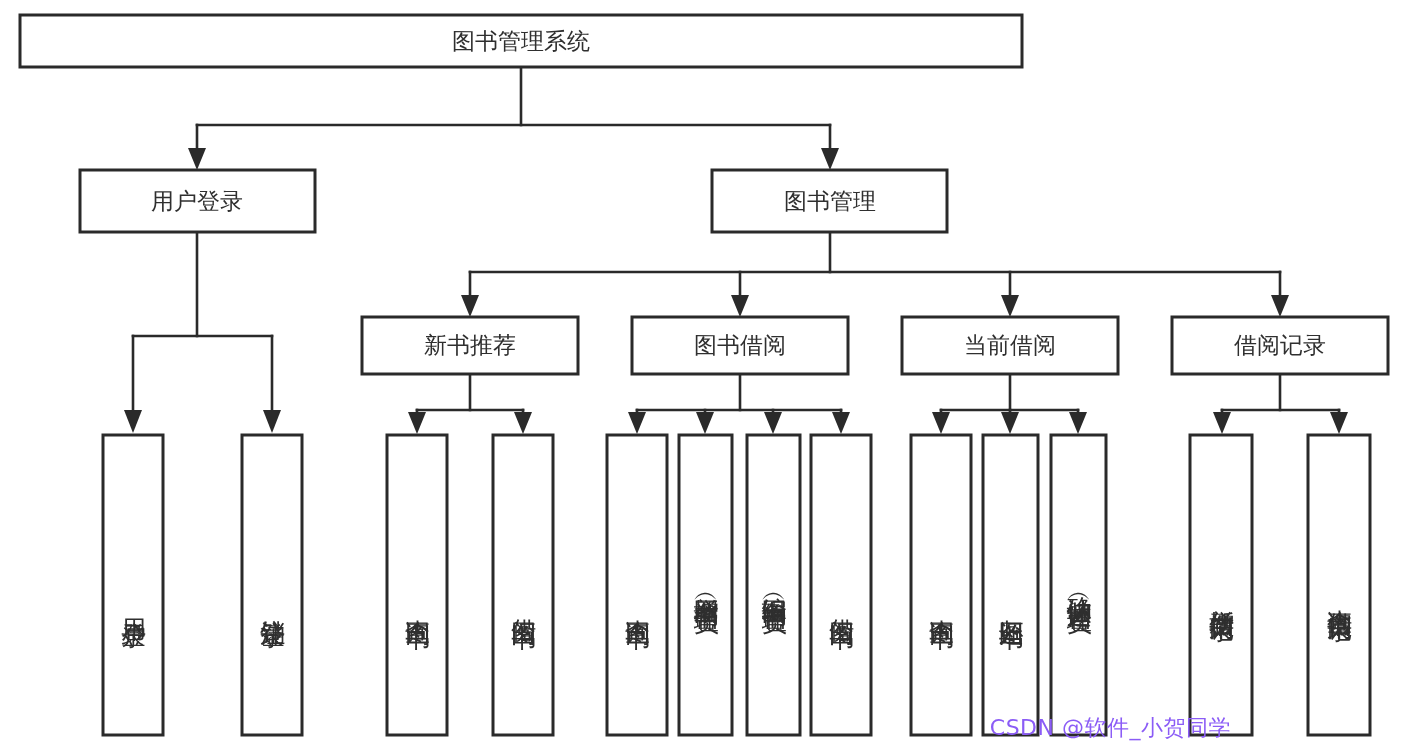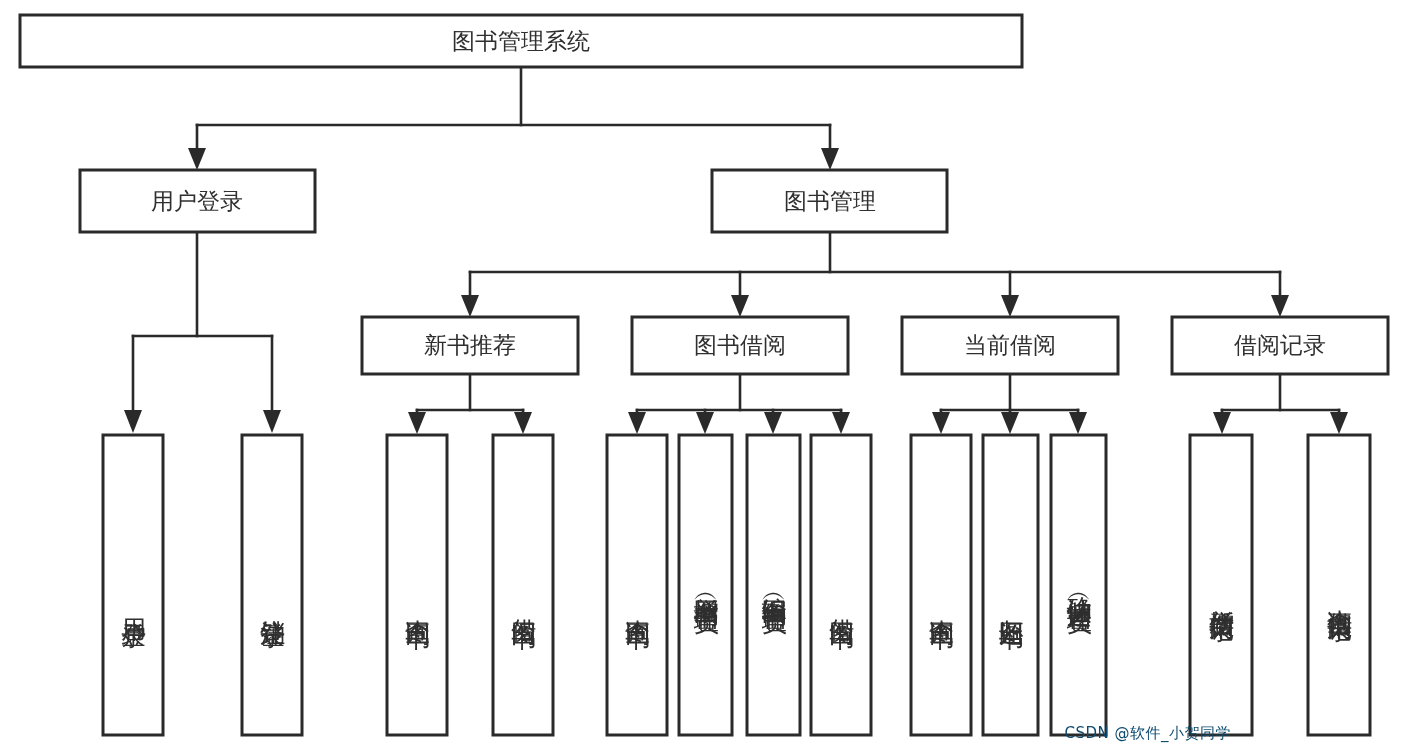--- a/index.html
+++ b/index.html
@@ -62,22 +62,22 @@
     line-height: 1.06;
     letter-spacing: 2px;
     color: #2f2f2f;
     white-space: nowrap;
   }
   .watermark {
     position: absolute;
     right: 12px;
     bottom: 4px;
     font-family: "DejaVu Sans", "Liberation Sans", sans-serif;
-    font-size: 15px;
-    color: #0c4a6e;
+    font-size: 22px;
+    color: #8b5cf6;
     letter-spacing: 0.5px;
     white-space: nowrap;
   }
 </style>
 </head>
 <body>
 
 <div id="diagram-root">
 
   <svg class="tree-canvas" viewBox="0 0 1405 747" xmlns="http://www.w3.org/2000/svg">

